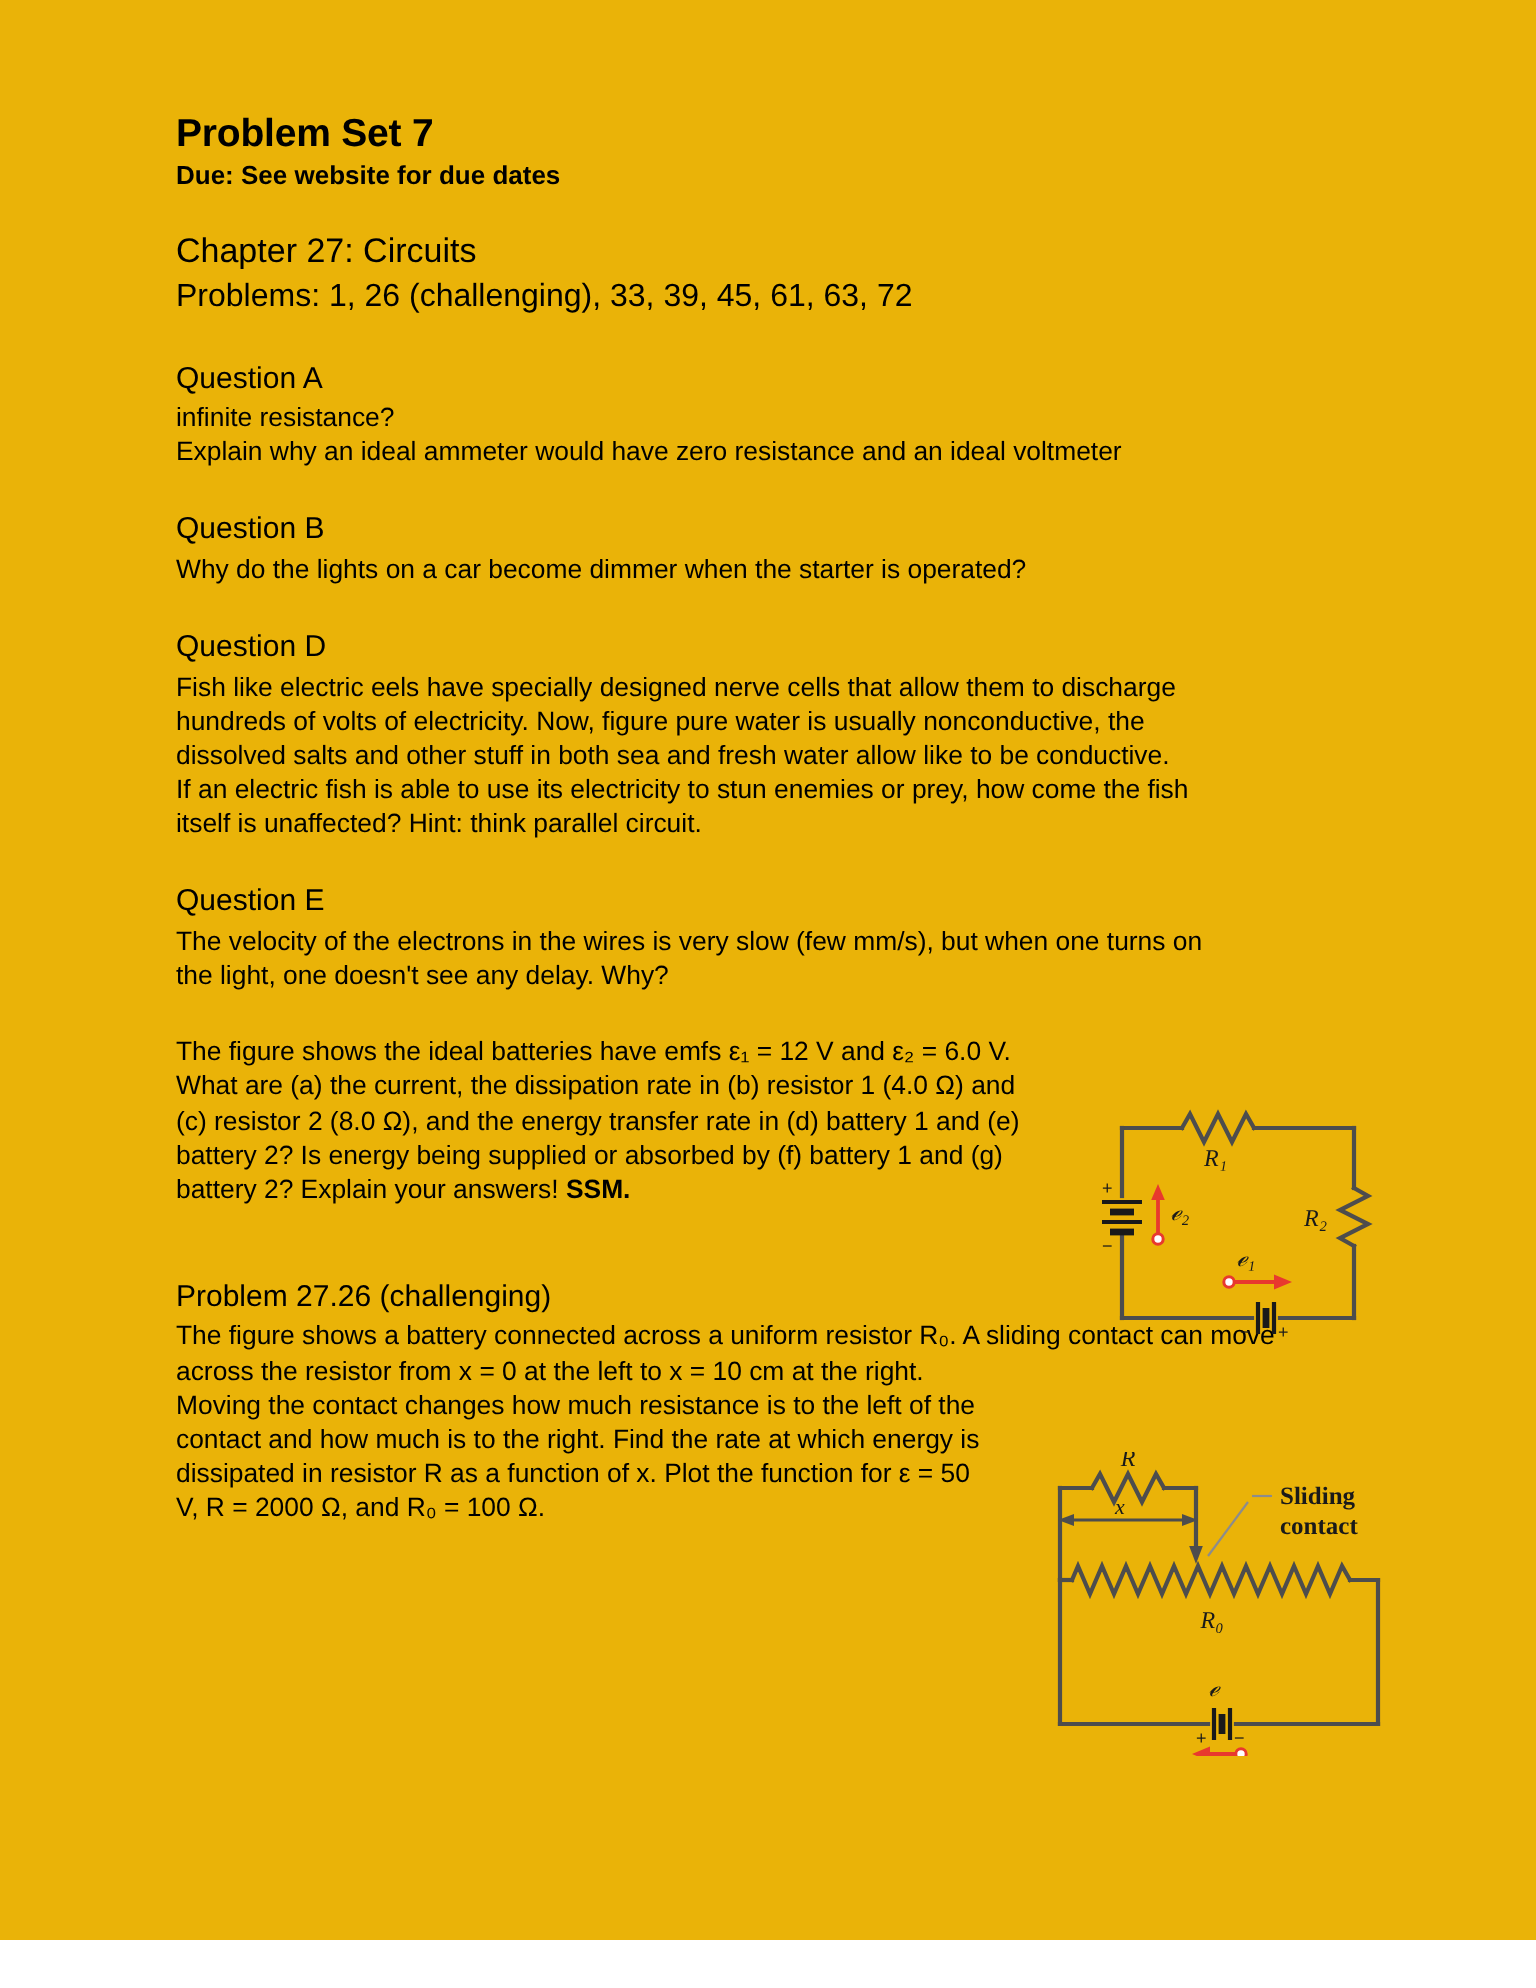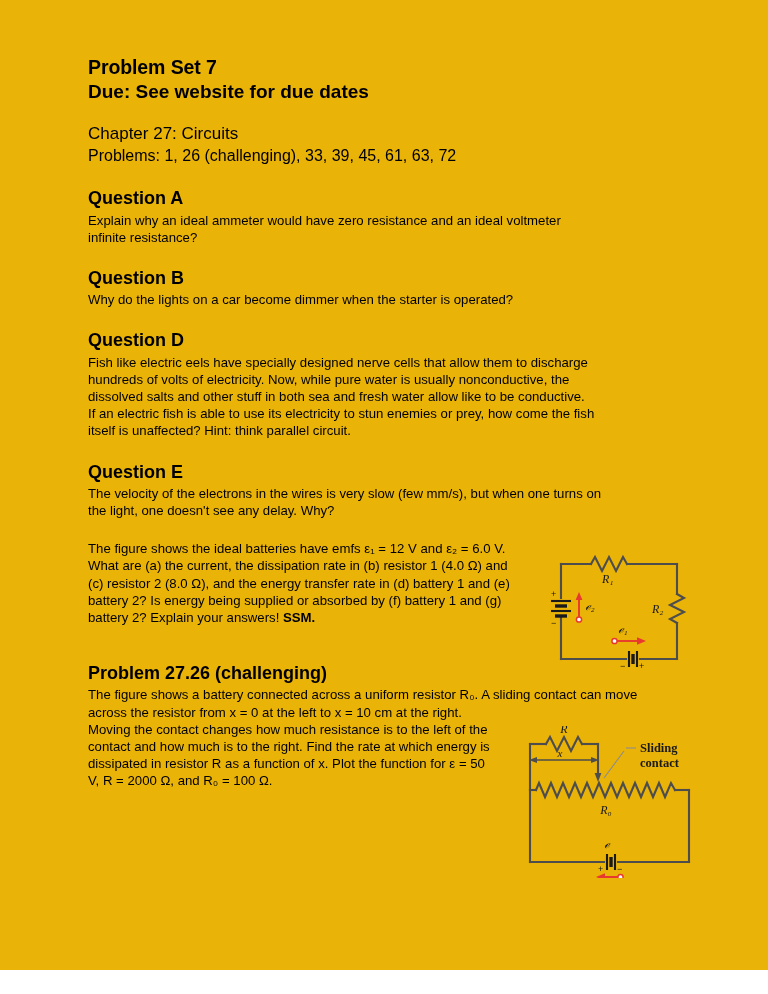--- a/index.html
+++ b/index.html
@@ -32,21 +32,21 @@
 
   
   .doc-title {
     font-size: 19.5px;
     font-weight: bold;
     line-height: 1.18;
     letter-spacing: -0.1px;
     margin: 0;
   }
   .doc-subtitle {
-    font-size: 19px;
+    font-size: 13px;
     font-weight: bold;
     line-height: 1.25;
     margin: 1px 0 0 0;
   }
   .chapter-title {
     font-size: 17px;
     font-weight: normal;
     line-height: 1.2;
     margin: 20px 0 0 0;
   }
@@ -55,22 +55,22 @@
     font-weight: normal;
     line-height: 1.25;
     margin: 2px 0 0 0;
   }
 
   
   .block {
     margin-top: 21px;
   }
   .block-head {
-    font-size: 18px;
-    font-weight: bold;
+    font-size: 15px;
+    font-weight: normal;
     line-height: 1.3;
     margin: 0 0 1px 0;
   }
   .block-body {
     font-size: 13.2px;
     line-height: 1.30;
     margin: 0;
     text-align: left;
   }
   .block-body .ln { display: block; }
@@ -104,38 +104,38 @@
 
     <h1 class="doc-title">Problem Set 7</h1>
     <div class="doc-subtitle">Due: See website for due dates</div>
 
     <h2 class="chapter-title">Chapter 27: Circuits</h2>
     <div class="chapter-problems">Problems:  1, 26 (challenging), 33, 39, 45, 61, 63, 72</div>
 
     <div class="block">
       <div class="block-head">Question A</div>
       <div class="block-body">
+        <span class="ln">infinite resistance?</span>
         <span class="ln">Explain why an ideal ammeter would have zero resistance and an ideal voltmeter</span>
-        <span class="ln">infinite resistance?</span>
       </div>
     </div>
 
     <div class="block">
       <div class="block-head">Question B</div>
       <div class="block-body">
         <span class="ln">Why do the lights on a car become dimmer when the starter is operated?</span>
       </div>
     </div>
 
 
     <div class="block">
       <div class="block-head">Question D</div>
       <div class="block-body">
         <span class="ln">Fish like electric eels have specially designed nerve cells that allow them to discharge</span>
-        <span class="ln">hundreds of volts of electricity. Now, while pure water is usually nonconductive, the</span>
+        <span class="ln">hundreds of volts of electricity. Now, figure pure water is usually nonconductive, the</span>
         <span class="ln">dissolved salts and other stuff in both sea and fresh water allow like to be conductive.</span>
         <span class="ln">If an electric fish is able to use its electricity to stun enemies or prey, how come the fish</span>
         <span class="ln">itself is unaffected? Hint: think parallel circuit.</span>
       </div>
     </div>
 
     <div class="block">
       <div class="block-head">Question E</div>
       <div class="block-body">
         <span class="ln">The velocity of the electrons in the wires is very slow (few mm/s), but when one turns on</span>

